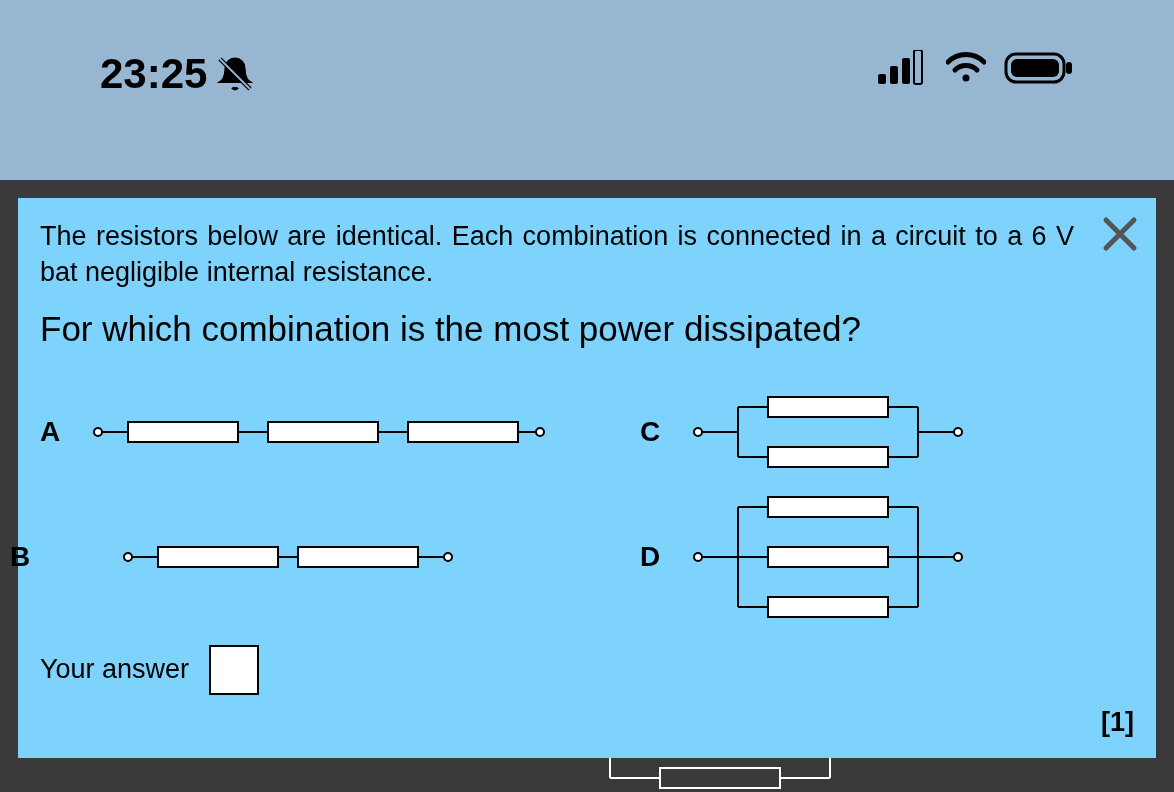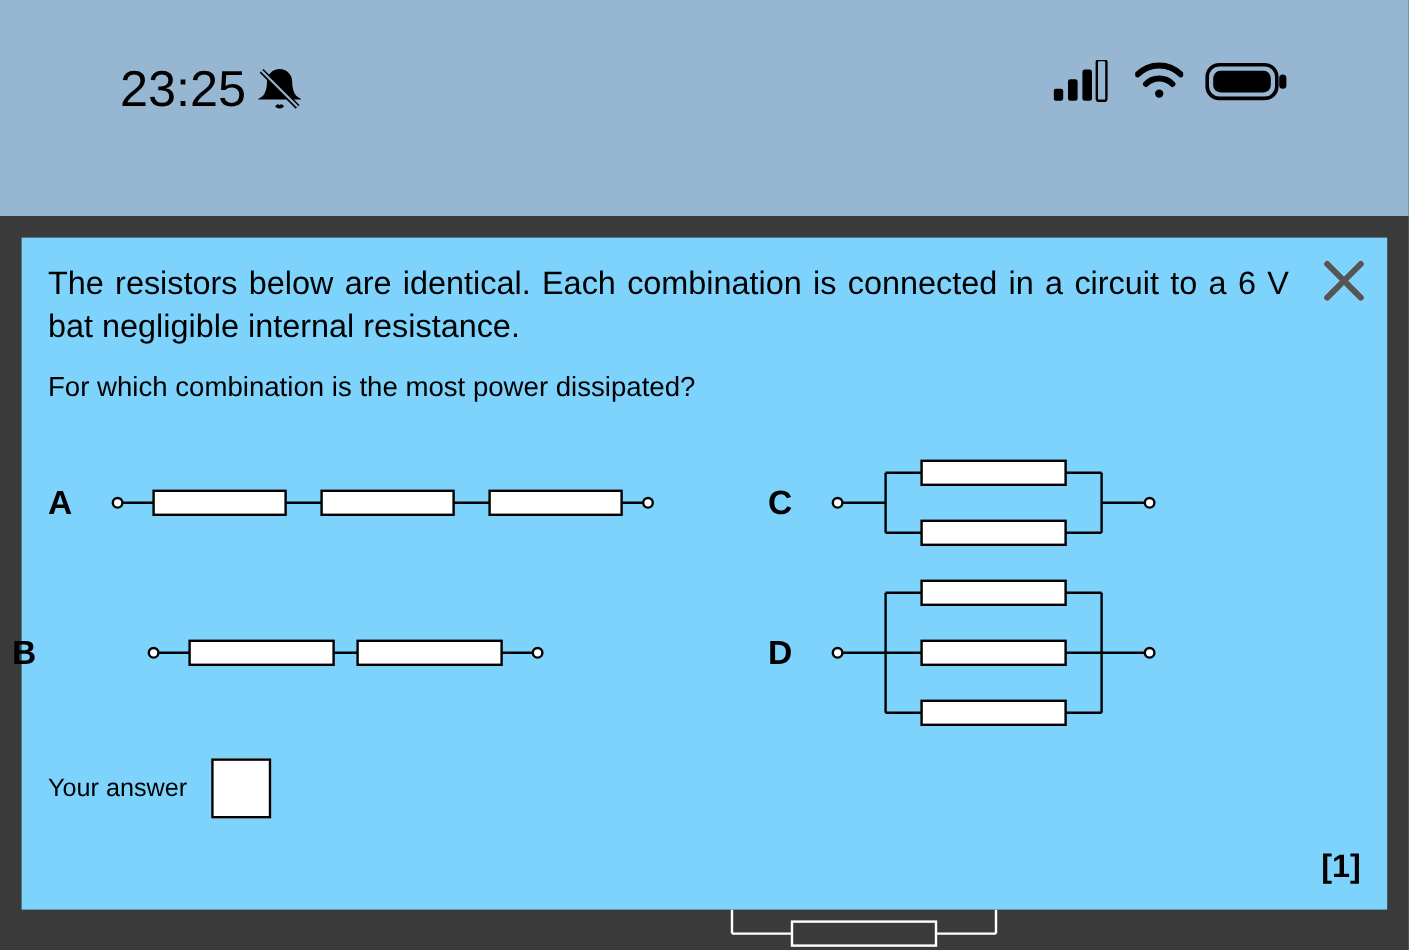--- a/index.html
+++ b/index.html
@@ -17,21 +17,21 @@
     align-items: flex-start;
     justify-content: space-between;
     padding: 50px 100px 0 100px;
     color: #000;
   }
   .status-left {
     display: flex;
     align-items: center;
     gap: 10px;
     font-size: 42px;
-    font-weight: normal;
+    font-weight: bold;
   }
   .status-right {
     display: flex;
     align-items: center;
     gap: 18px;
   }
   .bell-icon { width: 36px; height: 36px; }
   .signal-icon { width: 50px; height: 36px; }
   .wifi-icon { width: 40px; height: 36px; }
   .battery-icon { width: 70px; height: 36px; }
@@ -54,21 +54,21 @@
   }
   .q-text {
     font-size: 27px;
     color: #000;
     line-height: 1.35;
     text-align: justify;
     margin-bottom: 18px;
     padding-right: 60px;
   }
   .q-sub {
-    font-size: 23px;
+    font-size: 35px;
     color: #000;
     margin-bottom: 28px;
   }
   .options {
     display: grid;
     grid-template-columns: 560px 520px;
     grid-template-rows: 110px 140px;
     gap: 0px 40px;
     align-items: center;
   }
@@ -82,21 +82,21 @@
     font-weight: bold;
     width: 30px;
   }
   .circuit-svg { flex: 0 0 auto; }
   .answer-row {
     display: flex;
     align-items: center;
     gap: 20px;
     margin-top: 18px;
   }
-  .answer-label { font-size: 21px; }
+  .answer-label { font-size: 27px; }
   .answer-box {
     width: 50px;
     height: 50px;
     border: 2px solid #000;
     background: #fff;
   }
   .marks {
     position: absolute;
     right: 22px;
     bottom: 20px;

